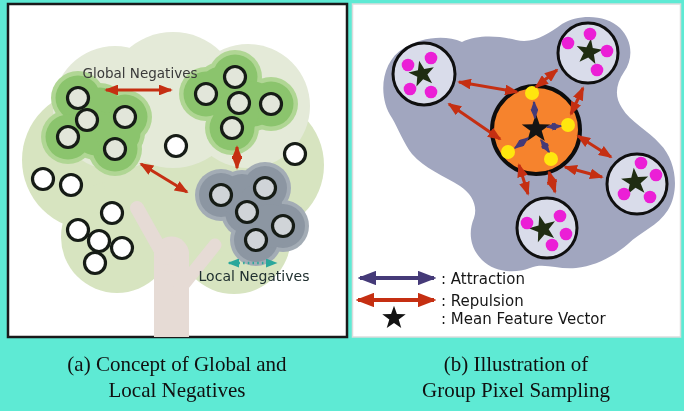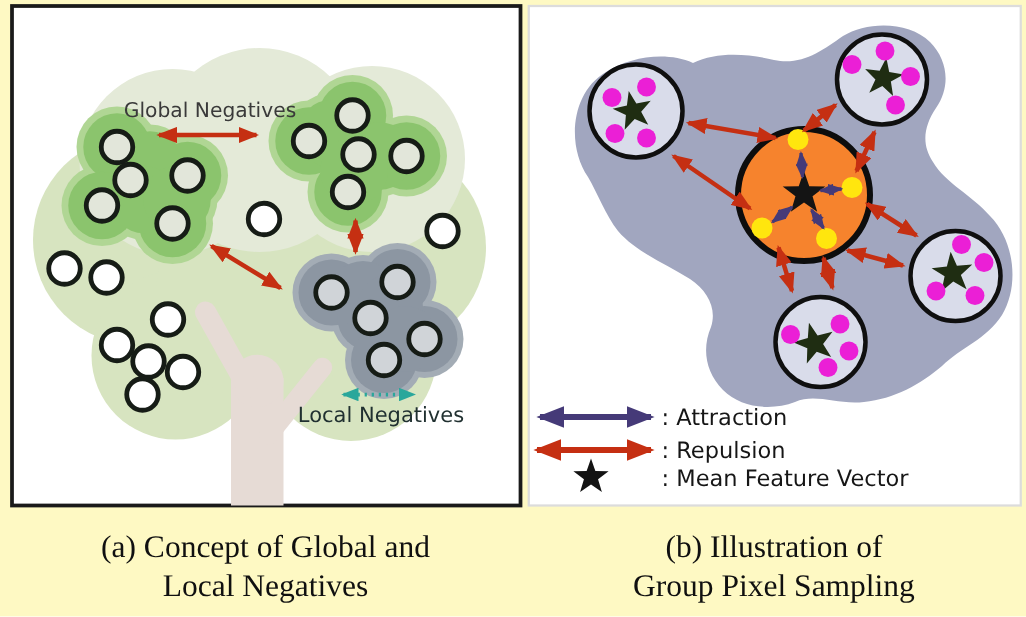--- a/index.html
+++ b/index.html
@@ -1,16 +1,16 @@
 <!DOCTYPE html>
 <html><head>
 <meta charset="utf-8">
 <style>
   html,body{margin:0;padding:0;background:#fff;}
-  .stage{position:relative;width:684px;height:411px;background:#fef9c3;overflow:hidden;
+  .stage{position:relative;width:684px;height:411px;background:#5eead4;overflow:hidden;
          font-family:"DejaVu Sans",sans-serif;}
   svg{position:absolute;left:0;top:0;display:block;}
   text{user-select:none;}
   .diag-label{font-family:"DejaVu Sans",sans-serif;}
   .caption{font-family:"Liberation Serif","DejaVu Serif",serif;font-size:21px;fill:#101010;}
 </style>
 </head>
 <body>
 
 <div class="stage">

